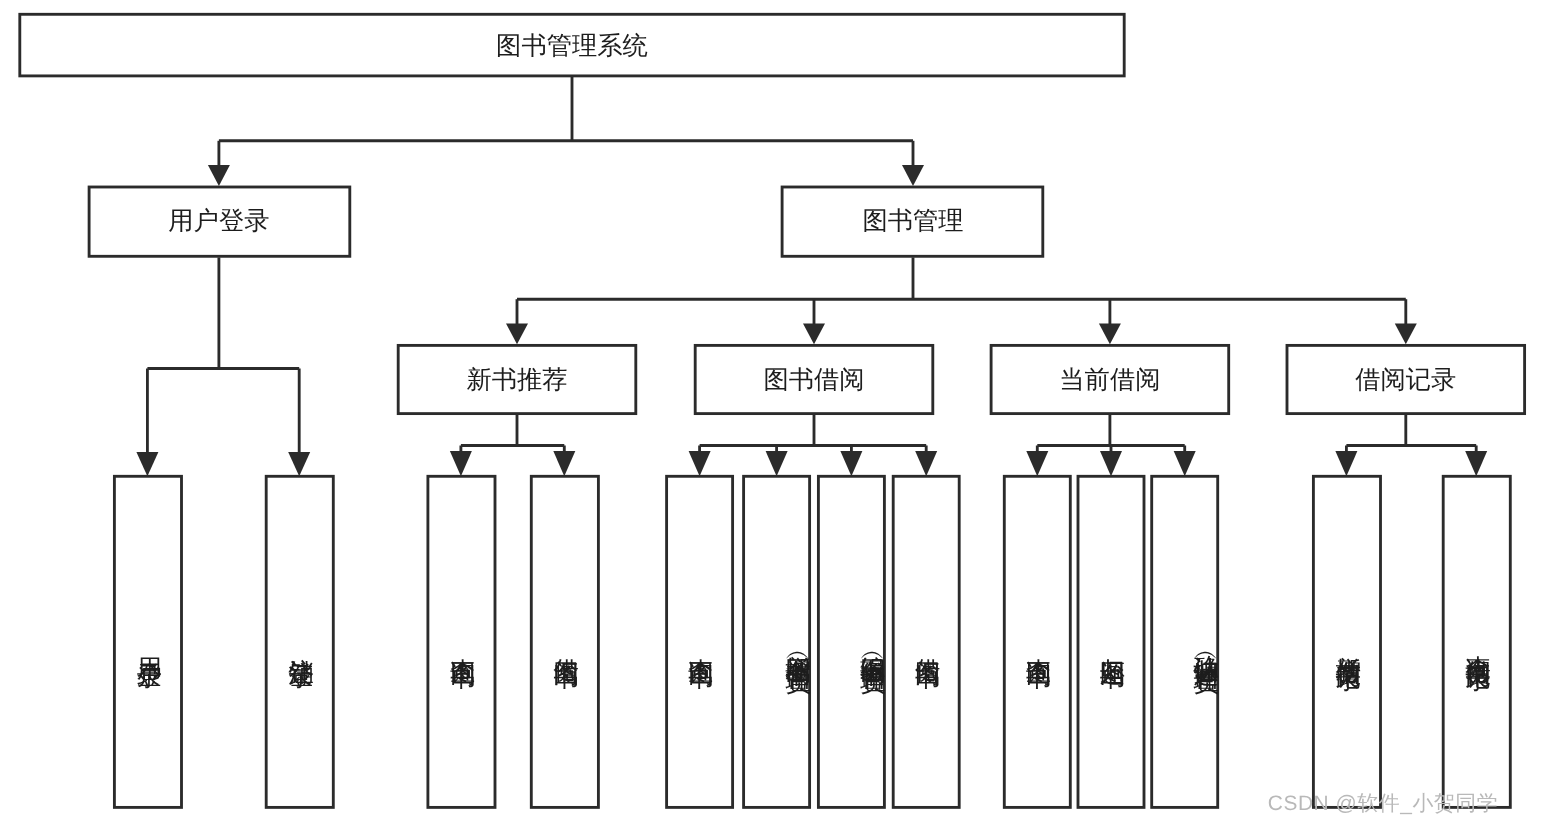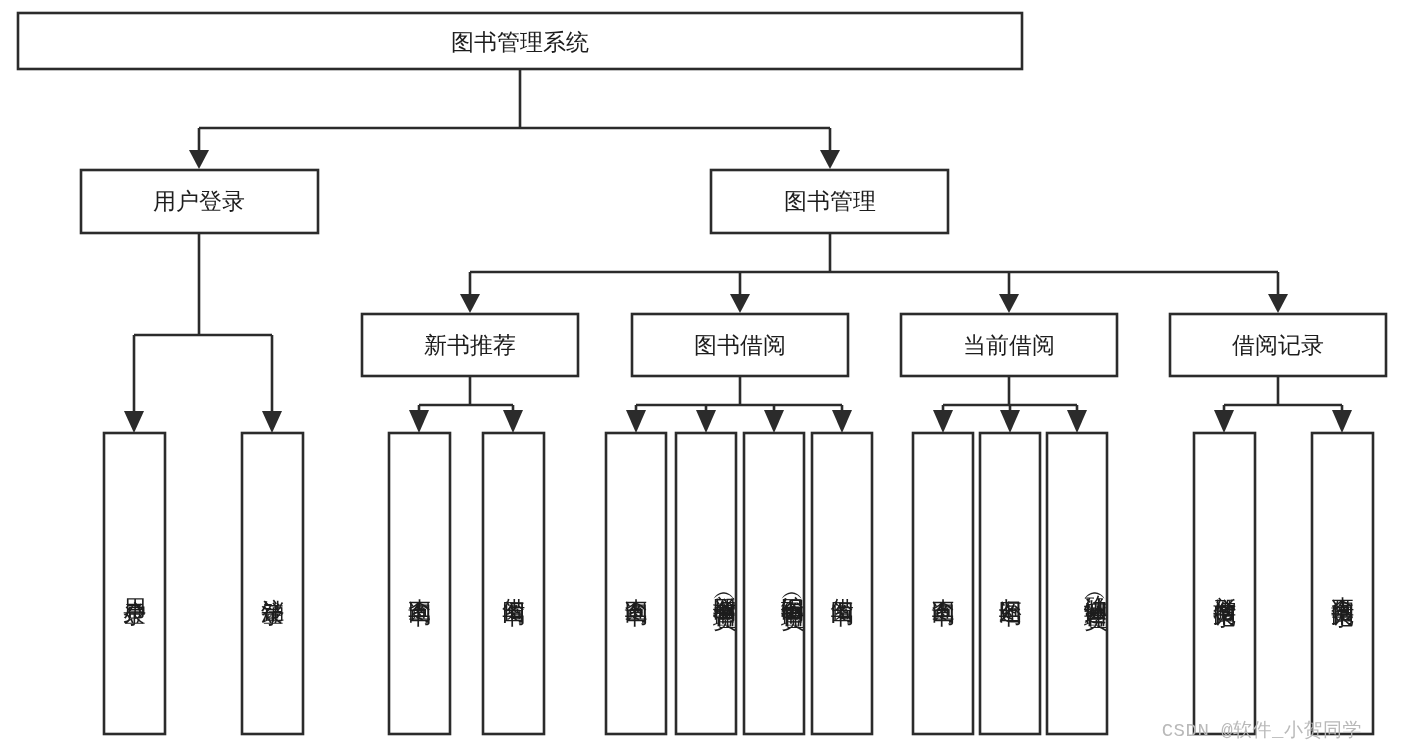--- a/index.html
+++ b/index.html
@@ -72,21 +72,21 @@
   }
   .vlabel.top-mode {
     display: flex;
     align-items: flex-start;
     justify-content: center;
   }
   .watermark {
     position: absolute;
     right: 8px;
     bottom: 4px;
-    font-family: Liberation Mono, monospace;
+    font-family: Liberation Sans, sans-serif;
     font-size: 19px;
     color: #b9b9b9;
     white-space: nowrap;
     letter-spacing: 0.5px;
   }
 </style>
 </head>
 <body>
 
 <div id="diagram-root">

